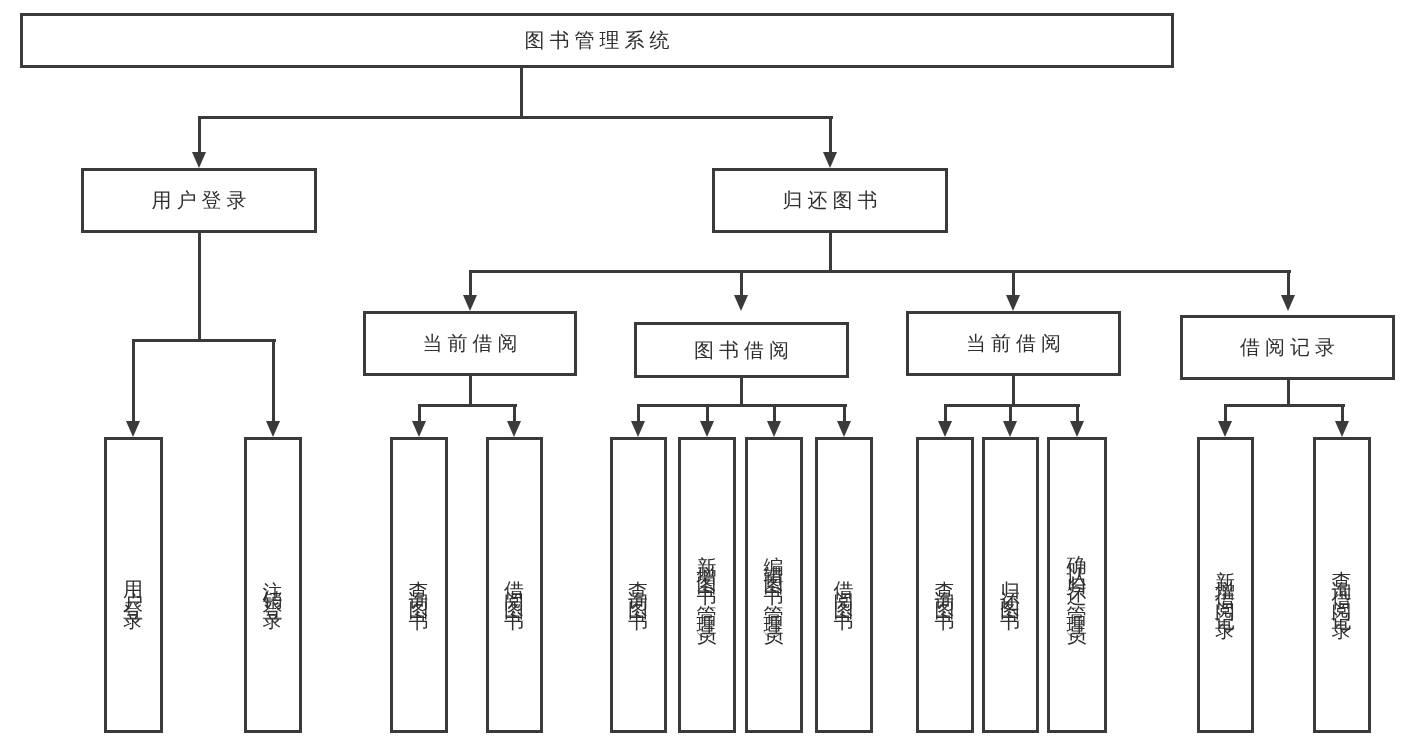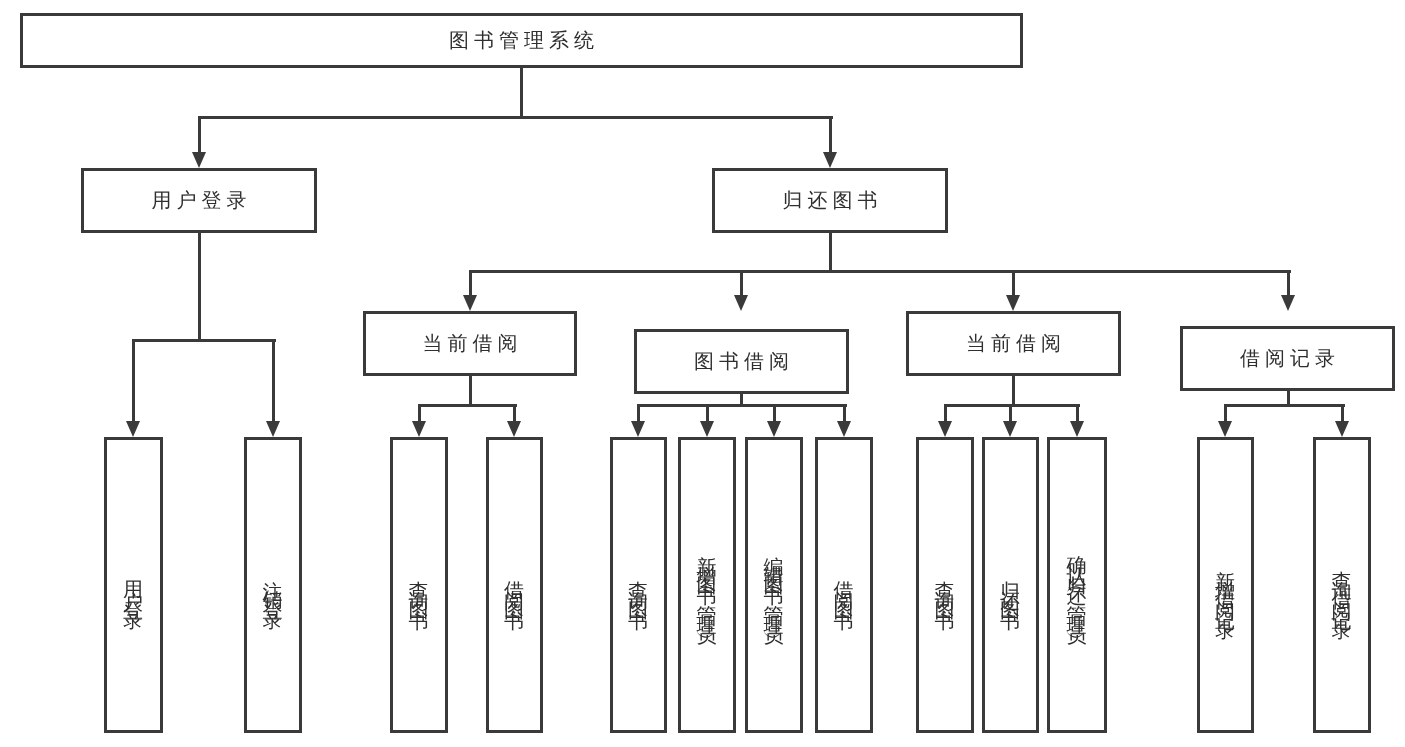--- a/index.html
+++ b/index.html
@@ -48,21 +48,21 @@
     color:rgba(158,158,158,0.85);
     z-index:3;
     white-space:nowrap;
   }
 </style>
 </head>
 <body>
 
 <div id="stage">
 
-  <div class="node h" style="left:20px;top:13px;width:1003px;height:55px;">
+  <div class="node h" style="left:20px;top:13px;width:1154px;height:55px;">
     <span>图书管理系统</span>
   </div>
 
   <div class="vline" style="left:520px;top:68px;height:49px;"></div>
   <div class="hline" style="left:198px;top:116px;width:635px;"></div>
   <div class="vline" style="left:198px;top:116px;height:38px;"></div>
   <div class="arrow" style="left:192px;top:152px;"></div>
   <div class="vline" style="left:829px;top:116px;height:38px;"></div>
   <div class="arrow" style="left:823px;top:152px;"></div>
 
@@ -87,27 +87,27 @@
   <div class="vline" style="left:740px;top:270px;height:29px;"></div>
   <div class="arrow" style="left:734px;top:295px;"></div>
   <div class="vline" style="left:1012px;top:270px;height:29px;"></div>
   <div class="arrow" style="left:1006px;top:295px;"></div>
   <div class="vline" style="left:1287px;top:270px;height:29px;"></div>
   <div class="arrow" style="left:1281px;top:295px;"></div>
 
   <div class="node h" style="left:363px;top:311px;width:214px;height:65px;">
     <span>当前借阅</span>
   </div>
-  <div class="node h" style="left:634px;top:329px;width:215px;height:65px;">
+  <div class="node h" style="left:634px;top:322px;width:215px;height:56px;">
     <span>图书借阅</span>
   </div>
   <div class="node h" style="left:906px;top:311px;width:215px;height:65px;">
     <span>当前借阅</span>
   </div>
-  <div class="node h" style="left:1180px;top:326px;width:215px;height:65px;">
+  <div class="node h" style="left:1180px;top:315px;width:215px;height:65px;">
     <span>借阅记录</span>
   </div>
 
   <div class="vline" style="left:469px;top:376px;height:31px;"></div>
   <div class="hline" style="left:418px;top:404px;width:99px;"></div>
   <div class="vline" style="left:418px;top:404px;height:21px;"></div>
   <div class="arrow" style="left:412px;top:421px;"></div>
   <div class="vline" style="left:513px;top:404px;height:21px;"></div>
   <div class="arrow" style="left:507px;top:421px;"></div>
 

